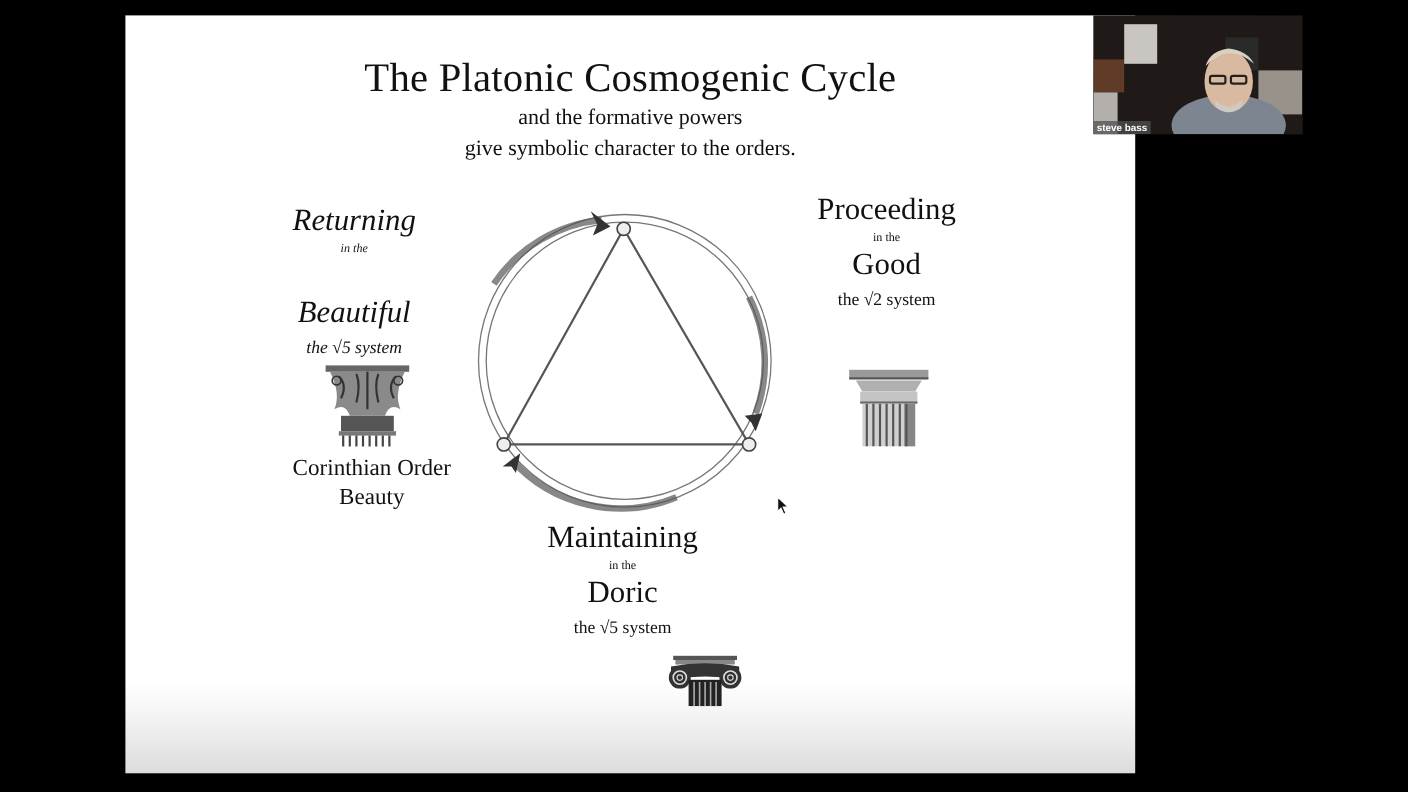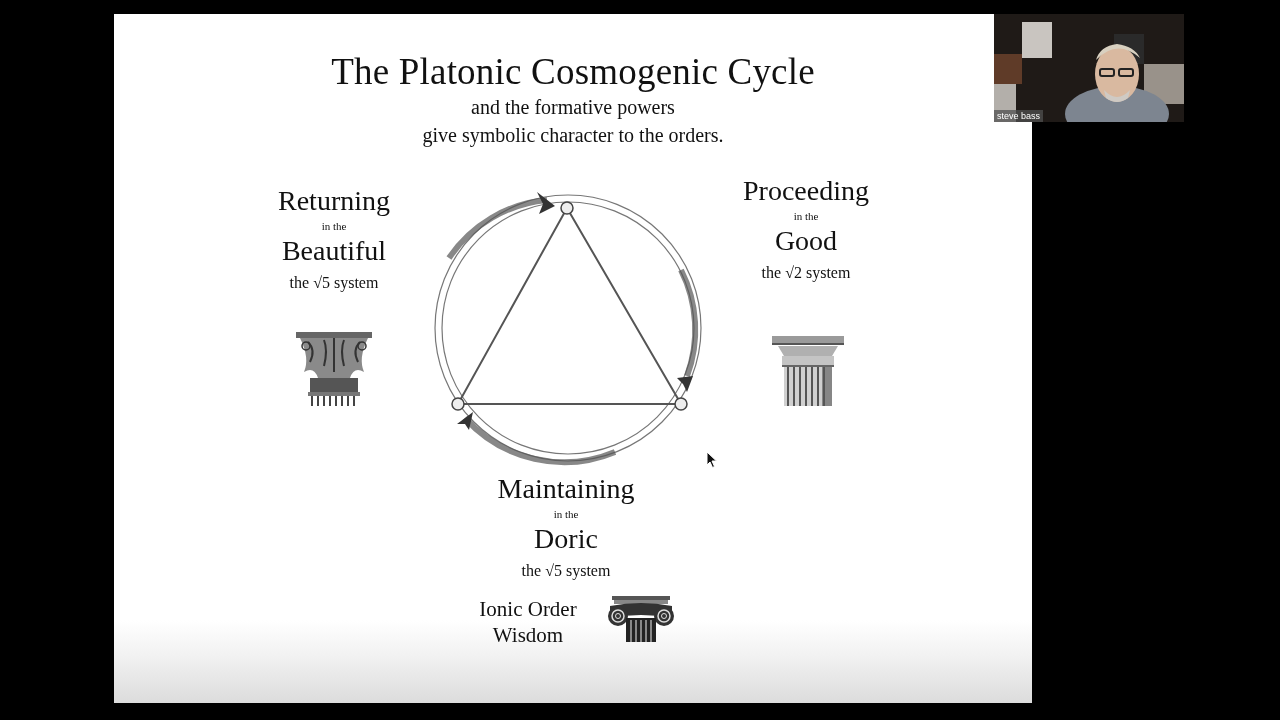--- a/index.html
+++ b/index.html
@@ -11,47 +11,51 @@
   .sub { left:0; width:918px; font-size:20px; }
   .big { font-size:28px; }
   .small { font-size:11px; }
   .sys { font-size:16px; }
   .order { font-size:21px; line-height:26px; }
   .group { position:absolute; text-align:center; }
   .group div { white-space:nowrap; }
   .video { position:absolute; left:994px; top:14px; width:190px; height:108px; overflow:hidden;
     background:linear-gradient(160deg,#2a2420 0%,#1b1714 40%,#3a3530 100%); }
   .video-name { position:absolute; left:0; bottom:0; padding:1px 3px; background:rgba(80,80,80,0.75);
-    color:#fff; font-family:"Liberation Sans","DejaVu Sans",sans-serif; font-size:9px; font-weight:normal; }
+    color:#fff; font-family:"Liberation Sans","DejaVu Sans",sans-serif; font-size:9px; font-weight:bold; }
   .cursor { position:absolute; left:706px; top:451px; width:12px; height:18px; }
 </style>
 </head>
 <body>
 
 <div class="slide">
   <div class="abs title">The Platonic Cosmogenic Cycle</div>
   <div class="abs sub" style="top:82px;">and the formative powers</div>
   <div class="abs sub" style="top:110px;">give symbolic character to the orders.</div>
 
-  <div class="group" style="left:120px; top:170px; width:200px;">
+  <div class="group" style="left:108px; top:170px; width:200px;font-style:italic;">
     <div class="big" style="line-height:34px;">Returning</div>
     <div class="small" style="line-height:16px;">in the</div>
-    <div class="big" style="line-height:34px;">Beautiful</div>
+    <div class="big" style="line-height:34px;margin-top:34px;">Beautiful</div>
     <div class="sys" style="margin-top:6px;">the √5 system</div>
   </div>
   <svg style="position:absolute; left:180px; top:318px;" width="80" height="76" viewBox="0 0 80 76">
     <rect x="2" y="0" width="76" height="6" fill="#666"></rect>
     <path d="M6 6 Q16 26 10 40 Q20 34 24 46 L56 46 Q60 34 70 40 Q64 26 74 6 Z" fill="#8a8a8a"></path>
     <path d="M14 10 q8 8 2 20 M30 8 q4 10 0 26 M40 6 v34 M50 8 q-4 10 0 26 M66 10 q-8 8 -2 20" stroke="#333" stroke-width="2" fill="none"></path>
     <circle cx="12" cy="14" r="4" fill="none" stroke="#333" stroke-width="1.5"></circle>
     <circle cx="68" cy="14" r="4" fill="none" stroke="#333" stroke-width="1.5"></circle>
     <rect x="16" y="46" width="48" height="14" fill="#555"></rect>
     <rect x="14" y="60" width="52" height="4" fill="#777"></rect>
     <path d="M18 64 v10 M24 64 v10 M30 64 v10 M36 64 v10 M42 64 v10 M48 64 v10 M54 64 v10 M60 64 v10" stroke="#444" stroke-width="2"></path>
   </svg>
+  <div class="group" style="left:124px; top:398px; width:200px;">
+    <div class="order">Corinthian Order</div>
+    <div class="order">Beauty</div>
+  </div>
 
   <div class="group" style="left:592px; top:160px; width:200px;">
     <div class="big" style="line-height:34px;">Proceeding</div>
     <div class="small" style="line-height:16px;">in the</div>
     <div class="big" style="line-height:34px;">Good</div>
     <div class="sys" style="margin-top:6px;text-align:center;">the √2 system</div>
   </div>
   <svg style="position:absolute; left:656px; top:322px;" width="76" height="70" viewBox="0 0 76 70">
     <rect x="2" y="0" width="72" height="8" fill="#9a9a9a"></rect>
     <rect x="2" y="7" width="72" height="2" fill="#555"></rect>
@@ -88,24 +92,20 @@
     <circle cx="256" cy="224" r="6" fill="#eee" stroke="#444" stroke-width="1.5"></circle>
     <circle cx="33" cy="224" r="6" fill="#eee" stroke="#444" stroke-width="1.5"></circle>
   </svg>
 
   <div class="group" style="left:352px; top:458px; width:200px;">
     <div class="big" style="line-height:34px;">Maintaining</div>
     <div class="small" style="line-height:16px;">in the</div>
     <div class="big" style="line-height:34px;">Doric</div>
     <div class="sys" style="margin-top:6px;">the √5 system</div>
   </div>
-  <div class="group" style="left:344px; top:582px; width:140px;">
-    <div class="order">Ionic Order</div>
-    <div class="order">Wisdom</div>
-  </div>
   <svg style="position:absolute; left:492px; top:582px;" width="70" height="46" viewBox="0 0 70 46">
     <rect x="6" y="0" width="58" height="4" fill="#555"></rect>
     <path d="M8 4 h54 v4 h-54 z" fill="#888"></path>
     <path d="M4 10 Q35 4 66 10 L66 22 Q35 16 4 22 Z" fill="#333"></path>
     <circle cx="12" cy="20" r="10" fill="#333"></circle>
     <circle cx="12" cy="20" r="6" fill="none" stroke="#ddd" stroke-width="1.5"></circle>
     <circle cx="12" cy="20" r="2.5" fill="none" stroke="#ddd" stroke-width="1"></circle>
     <circle cx="58" cy="20" r="10" fill="#333"></circle>
     <circle cx="58" cy="20" r="6" fill="none" stroke="#ddd" stroke-width="1.5"></circle>
     <circle cx="58" cy="20" r="2.5" fill="none" stroke="#ddd" stroke-width="1"></circle>

